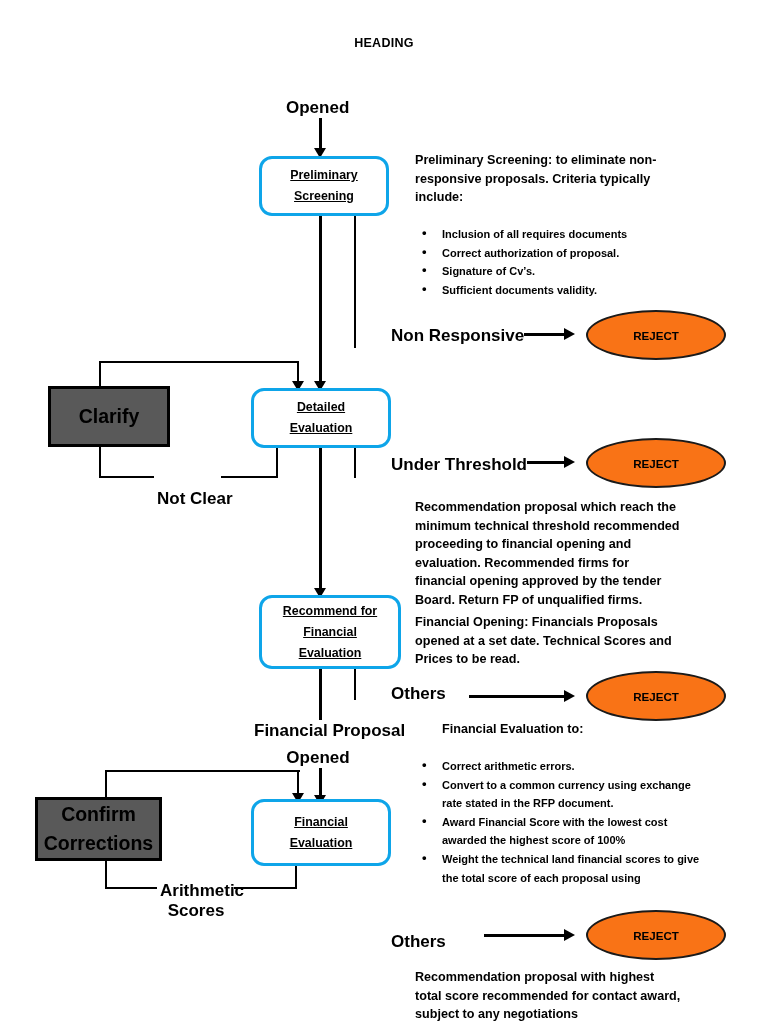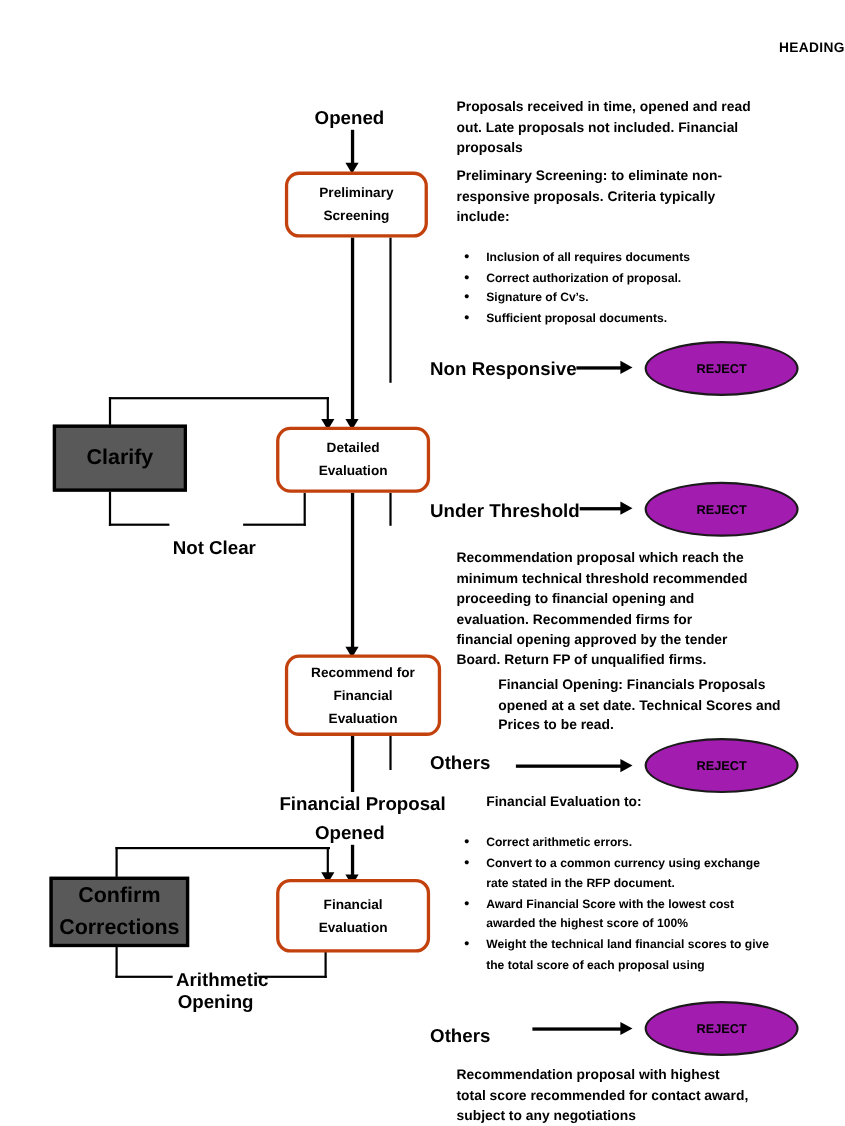--- a/index.html
+++ b/index.html
@@ -18,21 +18,21 @@
     overflow: hidden;
     background: #ffffff;
   }
 
   
   .heading {
     position: absolute;
     left: 0;
     top: 36px;
     width: 768px;
-    text-align: right;
+    text-align: center;
     font-size: 12.5px;
     font-weight: bold;
     letter-spacing: 0.3px;
   }
 
   
   .note {
     position: absolute;
     font-size: 12.6px;
     line-height: 18.6px;
@@ -61,53 +61,54 @@
     content: "\2022";
     position: absolute;
     left: -20px;
     top: -1px;
     font-size: 13px;
   }
 
   
   .proc {
     position: absolute;
-    border: 3px solid #c2410c;
+    border: 3px solid #0ea5e9;
     border-radius: 13px;
     background: #ffffff;
     display: flex;
     flex-direction: column;
     align-items: center;
     justify-content: center;
     font-size: 12.4px;
     font-weight: bold;
     line-height: 21px;
     text-align: center;
     box-sizing: border-box;
     z-index: 4;
+    text-decoration: underline;
   }
   .graybox {
     position: absolute;
     border: 3px solid #000000;
     background: #595959;
     display: flex;
     flex-direction: column;
     align-items: center;
     justify-content: center;
     font-size: 19.5px;
     font-weight: bold;
     line-height: 29px;
     text-align: center;
     color: #000000;
     box-sizing: border-box;
     z-index: 4;
   }
   .reject {
     position: absolute;
-    background: #a21caf;
+    background: #f97316;
     border: 2.5px solid #1a1a1a;
     border-radius: 50%;
     display: flex;
     align-items: center;
     justify-content: center;
     font-size: 11.6px;
     font-weight: bold;
     color: #000000;
     box-sizing: border-box;
     z-index: 4;
@@ -160,34 +161,33 @@
     text-align: center;
   }
 </style>
 </head>
 <body>
 
 <div id="page">
 
   <div class="heading">HEADING</div>
 
-  <div class="note" style="top:88px;">Proposals received in time, opened and read out. Late proposals not included. Financial proposals</div>
 
   <div class="note" style="top:151px;">Preliminary Screening: to eliminate non-responsive proposals. Criteria typically include:</div>
 
   <ul class="bullets" style="top:225px;">
     <li>Inclusion of all requires documents</li>
     <li>Correct authorization of proposal.</li>
     <li>Signature of Cv’s.</li>
-    <li>Sufficient proposal documents.</li>
+    <li>Sufficient documents validity.</li>
   </ul>
 
   <div class="note" style="top:498px;">Recommendation proposal which reach the minimum technical threshold recommended proceeding to financial opening and evaluation. Recommended firms for financial opening approved by the tender Board. Return FP of unqualified firms.</div>
 
-  <div class="note" style="top:613px;margin-left:38px;">Financial Opening: Financials Proposals opened at a set date. Technical Scores and Prices to be read.</div>
+  <div class="note" style="top:613px;">Financial Opening: Financials Proposals opened at a set date. Technical Scores and Prices to be read.</div>
 
   <div class="note" style="top:720px; left:442px; width:250px;">Financial Evaluation to:</div>
 
   <ul class="bullets" style="top:757px;">
     <li>Correct arithmetic errors.</li>
     <li>Convert to a common currency using exchange rate stated in the RFP document.</li>
     <li>Award Financial Score with the lowest cost awarded the highest score of 100%</li>
     <li>Weight the technical land financial scores to give the total score of each proposal using</li>
   </ul>
 
@@ -265,34 +265,34 @@
   <div class="arrowright" style="left:564px; top:690px;"></div>
   <div class="reject" style="left:586px; top:671px; width:140px; height:50px;">
     <span>REJECT</span>
   </div>
 
   <div class="vline thin" style="left:105px; top:770px; height:30px;"></div>
   <div class="hline thin" style="left:105px; top:770px; width:195px;"></div>
   <div class="vline thin" style="left:297px; top:770px; height:25px;"></div>
   <div class="arrowdown" style="left:292px; top:793px;"></div>
 
-  <div class="graybox" style="left:45px; top:797px; width:127px; height:64px;">
+  <div class="graybox" style="left:35px; top:797px; width:127px; height:64px;">
     <div>Confirm</div>
     <div>Corrections</div>
   </div>
 
   <div class="proc" style="left:251px; top:799px; width:140px; height:67px;">
     <div>Financial</div>
     <div>Evaluation</div>
   </div>
 
   <div class="vline thin" style="left:295px; top:863px; height:26px;"></div>
   <div class="hline thin" style="left:234px; top:887px; width:63px;"></div>
   <div class="flab center" style="left:160px; top:881px; width:72px;">Arithmetic</div>
-  <div class="flab center" style="left:160px; top:901px; width:72px;">Opening</div>
+  <div class="flab center" style="left:160px; top:901px; width:72px;">Scores</div>
   <div class="hline thin" style="left:105px; top:887px; width:52px;"></div>
   <div class="vline thin" style="left:105px; top:860px; height:29px;"></div>
 
   <div class="flab" style="left:391px; top:932px;">Others</div>
   <div class="hline" style="left:484px; top:934px; width:83px;"></div>
   <div class="arrowright" style="left:564px; top:929px;"></div>
   <div class="reject" style="left:586px; top:910px; width:140px; height:50px;">
     <span>REJECT</span>
   </div>
 

